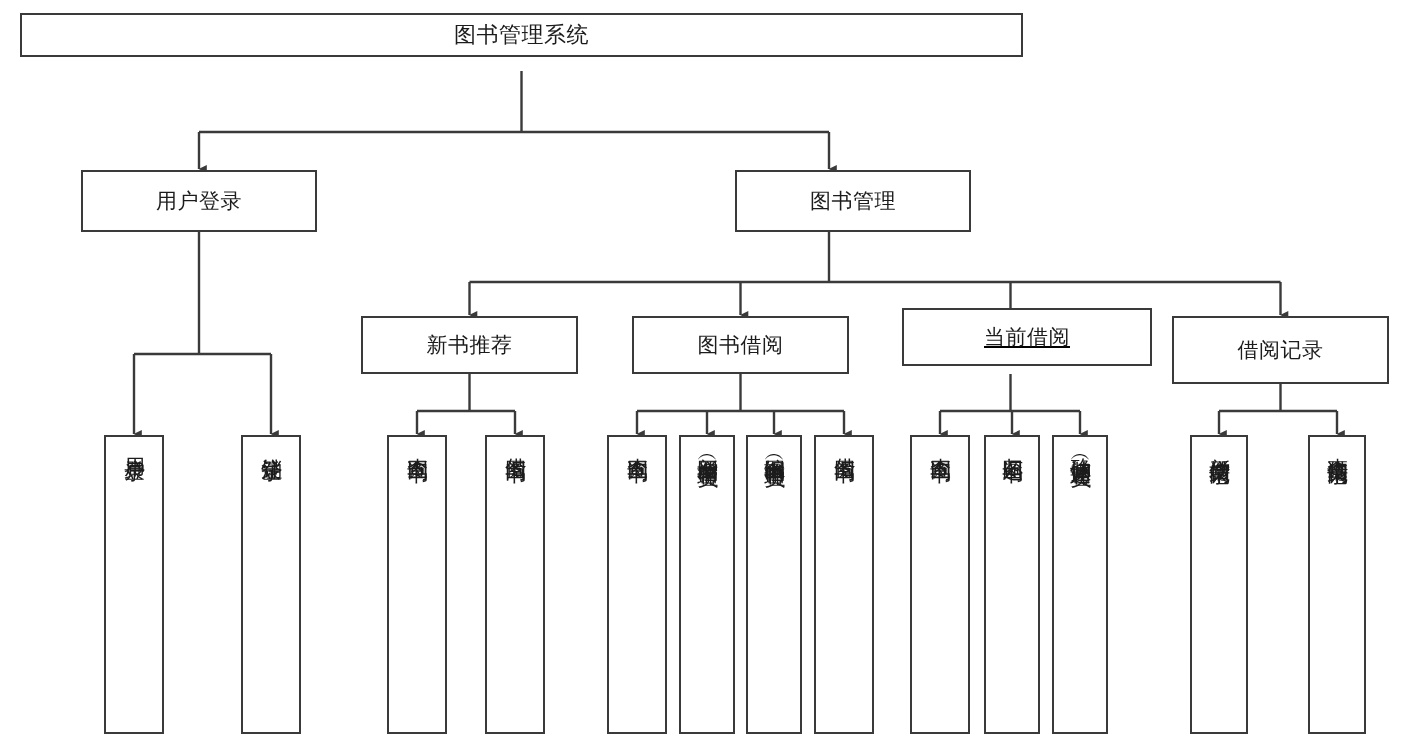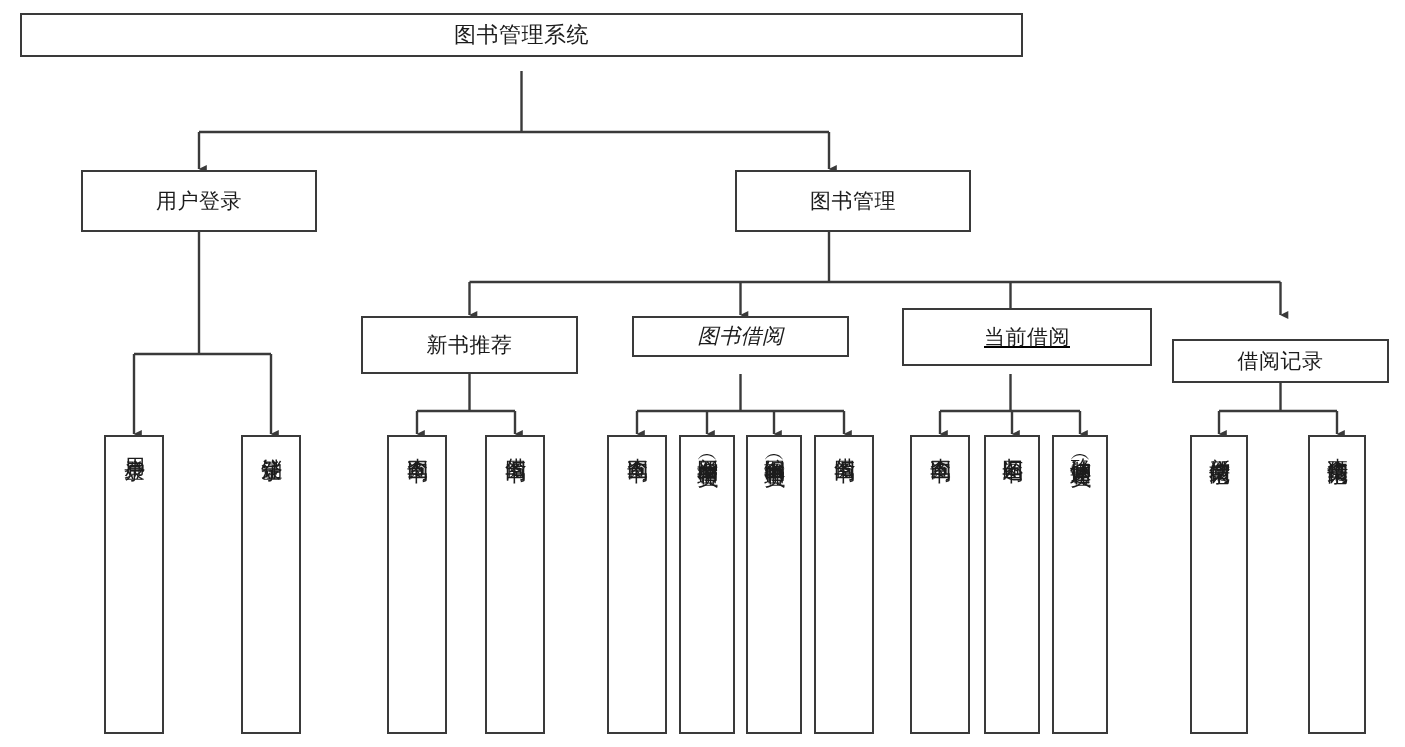--- a/index.html
+++ b/index.html
@@ -122,27 +122,27 @@
       </div>
       <div class="node" id="node-l2_0" style="left: 81px; top: 170px; width: 236px; height: 62px;">
         <span class="label">用户登录</span>
       </div>
       <div class="node" id="node-l2_1" style="left: 711px; top: 170px; width: 236px; height: 62px; margin-left: 24px;">
         <span class="label">图书管理</span>
       </div>
       <div class="node" id="node-l3_0" style="left: 361px; top: 316px; width: 217px; height: 58px;">
         <span class="label">新书推荐</span>
       </div>
-      <div class="node" id="node-l3_1" style="left: 632px; top: 316px; width: 217px; height: 41px; font-style: italic;">
+      <div class="node" id="node-l3_1" style="left: 632px; top: 316px; width: 217px; height: 58px;">
         <span class="label">图书借阅</span>
       </div>
       <div class="node" id="node-l3_2" style="left: 902px; top: 308px; width: 250px; height: 58px; text-decoration: underline;">
         <span class="label">当前借阅</span>
       </div>
-      <div class="node" id="node-l3_3" style="left: 1172px; top: 316px; width: 217px; height: 44px; margin-top: 23px;">
+      <div class="node" id="node-l3_3" style="left: 1172px; top: 316px; width: 217px; height: 68px;">
         <span class="label">借阅记录</span>
       </div>
       <div class="node vertical" id="node-leaf_0" style="left: 104px; top: 435px; width: 60px; height: 299px;">
         <span class="label">用户登录</span>
       </div>
       <div class="node vertical" id="node-leaf_1" style="left: 241px; top: 435px; width: 60px; height: 299px;">
         <span class="label">注销登录</span>
       </div>
       <div class="node vertical" id="node-leaf_2" style="left: 387px; top: 435px; width: 60px; height: 299px;">
         <span class="label">查询图书</span>

